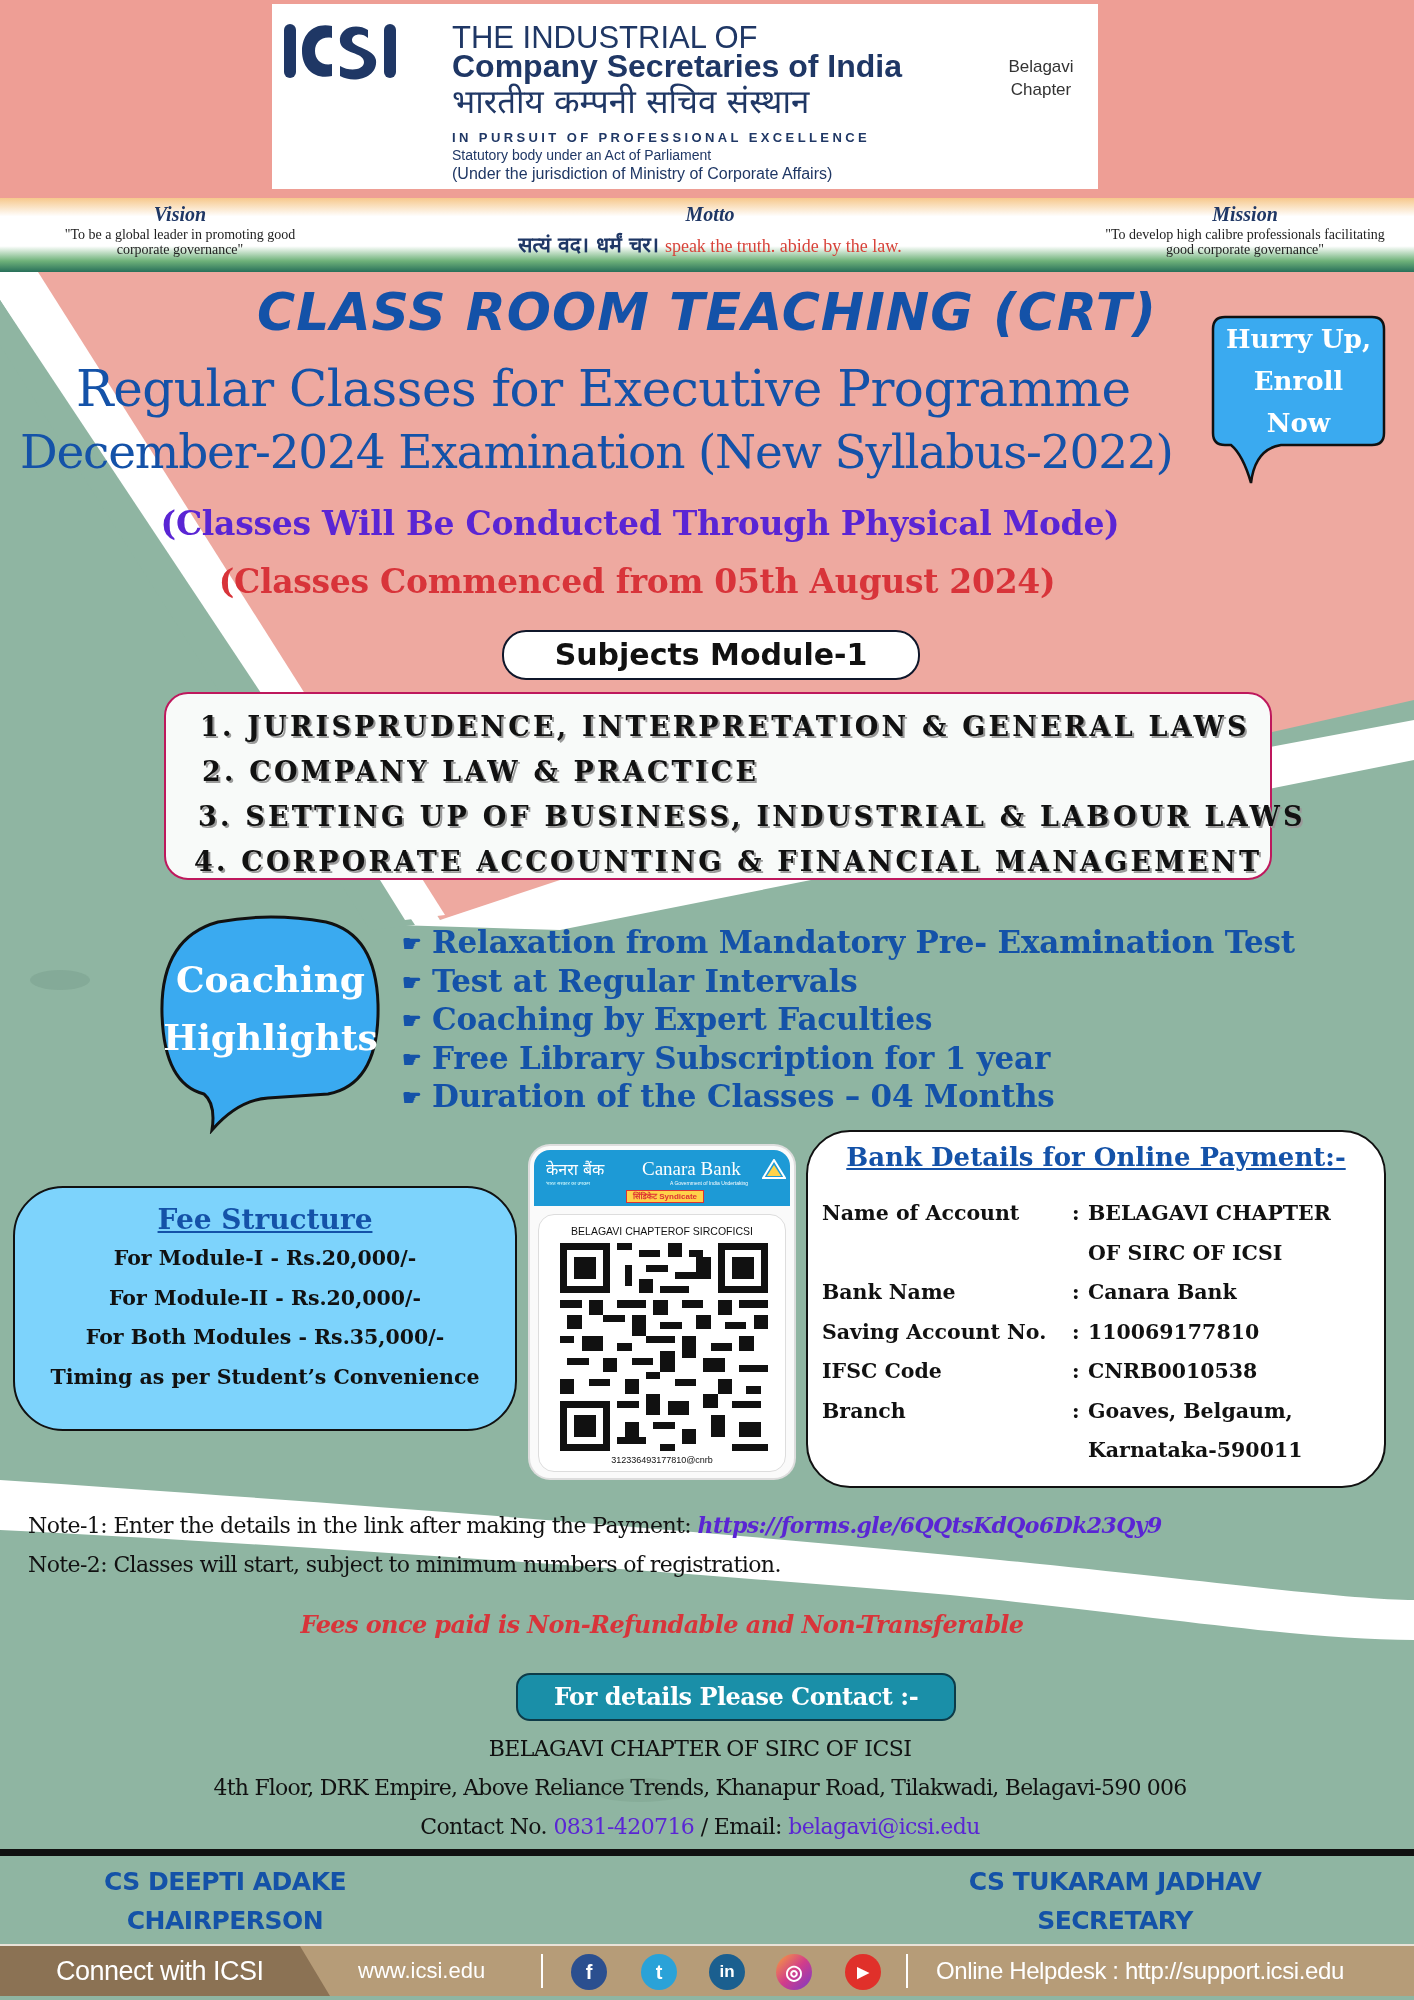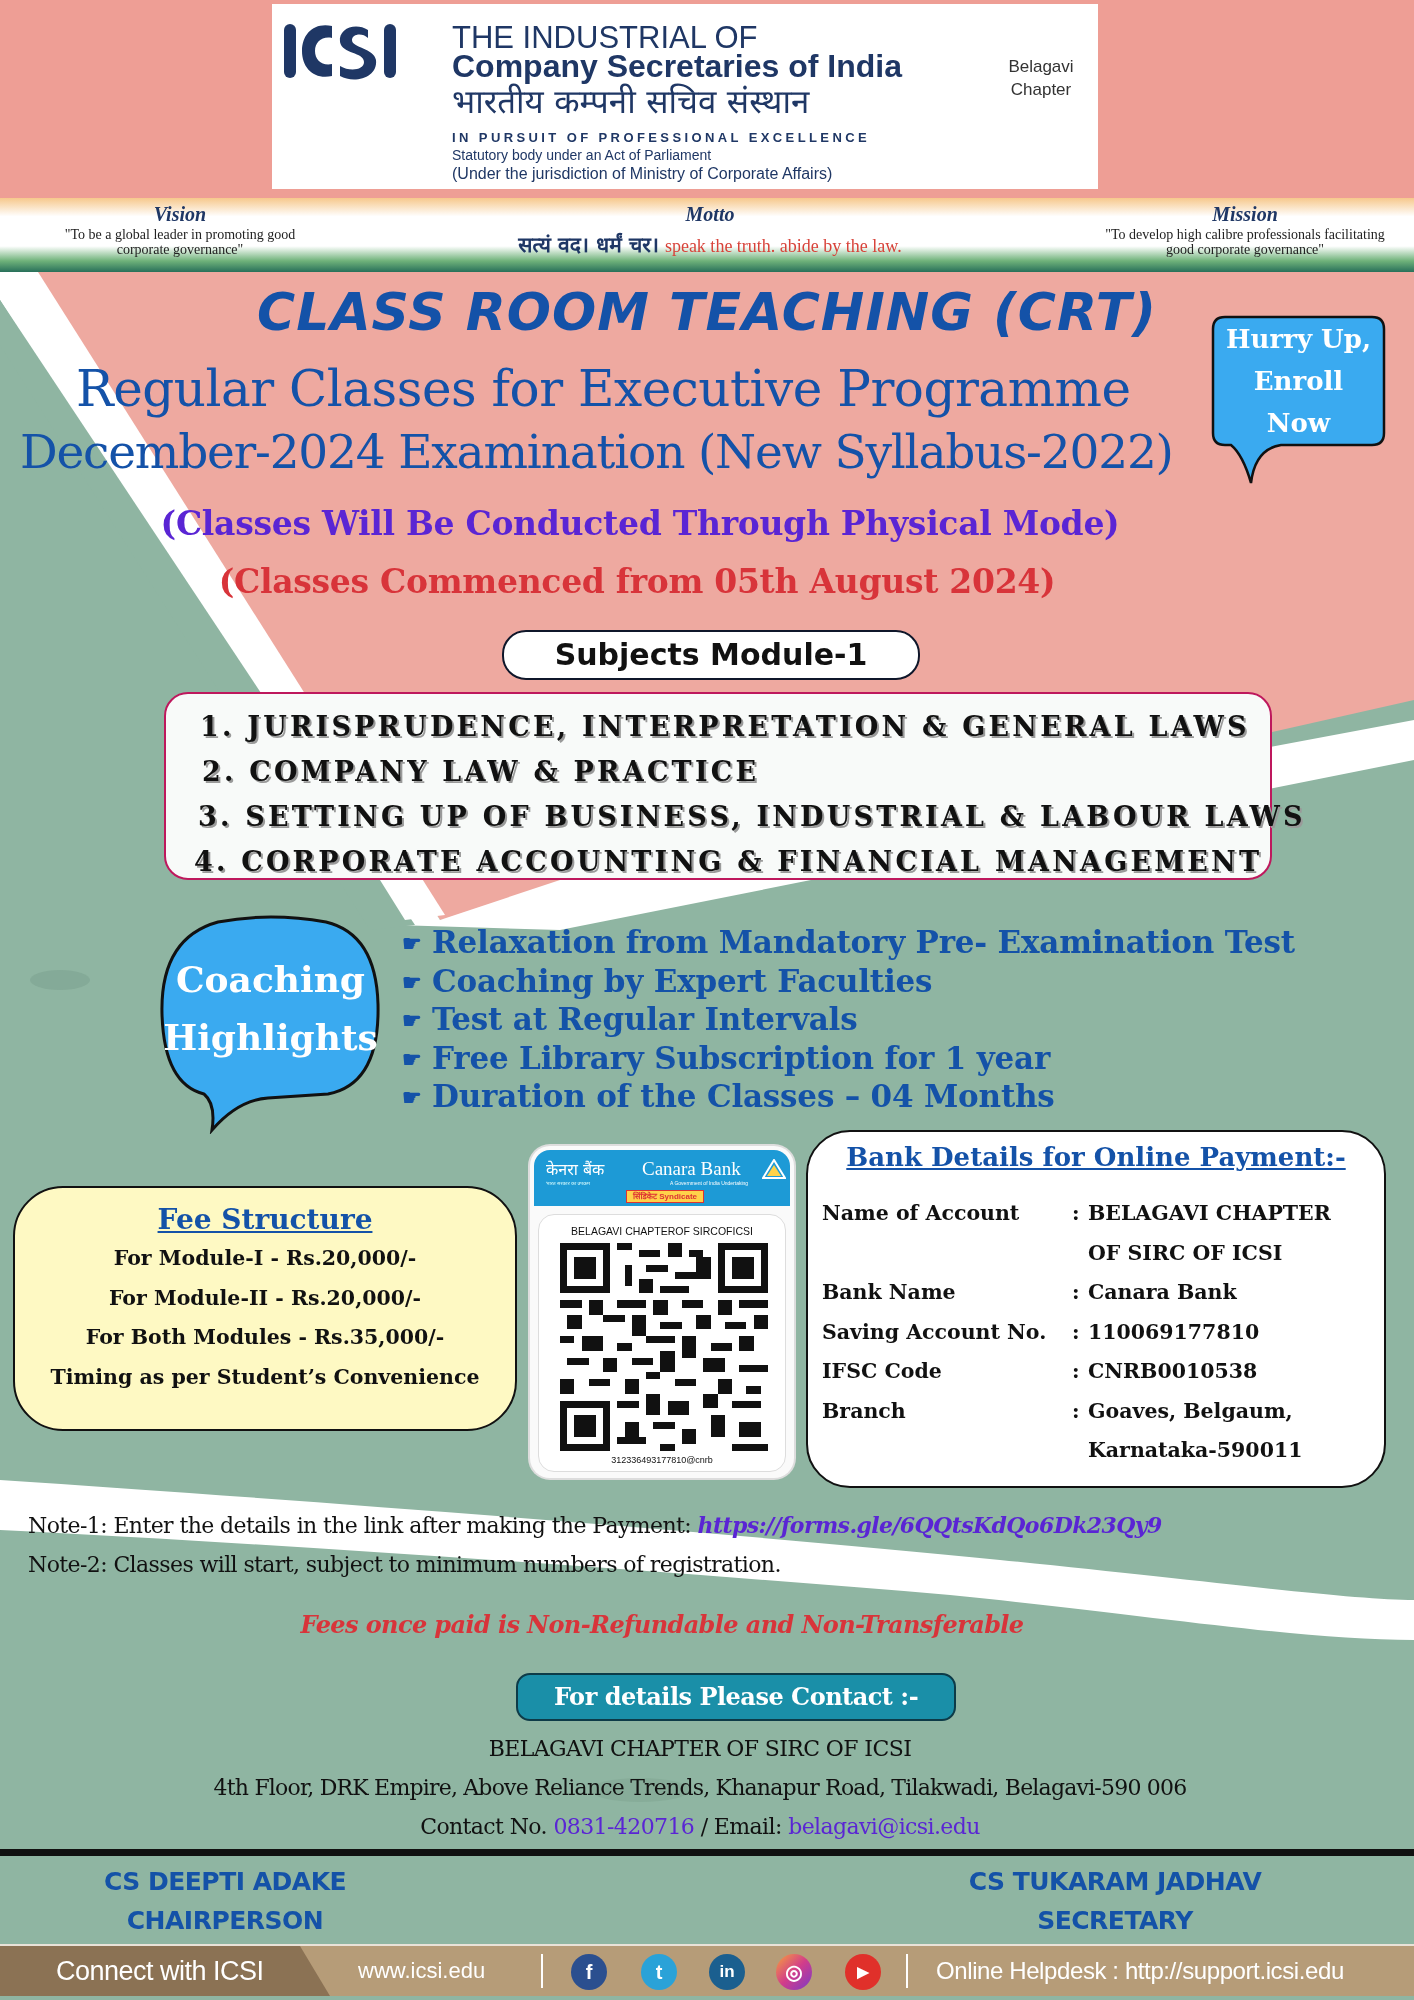--- a/index.html
+++ b/index.html
@@ -46,21 +46,21 @@
   .subjects-box { left: 164px; top: 692px; width: 1108px; height: 188px; background: #f8faf9; border: 2px solid #be185d; border-radius: 24px; padding: 10px 0 0 26px; }
   .subject { font-family: "DejaVu Serif", serif; font-weight: bold; font-size: 27px; letter-spacing: 3.2px; color: #111; line-height: 45px; text-shadow: 2px 2px 0 #9a9a9a; white-space: nowrap; }
 
   .coach-bubble { left: 158px; top: 914px; width: 225px; height: 220px; }
   .coach-text { position: absolute; left: 158px; top: 950px; width: 225px; text-align: center; font-family: "DejaVu Serif", serif; font-weight: bold; font-size: 36px; line-height: 58px; color: #fff; z-index: 3; }
 
   .highlights { left: 402px; top: 924px; }
   .hl { font-family: "DejaVu Serif", serif; font-weight: bold; font-size: 31px; color: #1452a8; line-height: 37.5px; white-space: nowrap; letter-spacing: -0.2px; }
   .hl-bullet { display: inline-block; width: 30px; font-size: 22px; color: #1452a8; vertical-align: 2px; }
 
-  .fee-box { left: 13px; top: 1186px; width: 504px; height: 245px; background: #fef9c3; border: 2px solid #111; border-radius: 50px; text-align: center; padding-top: 12px; }
+  .fee-box { left: 13px; top: 1186px; width: 504px; height: 245px; background: #7dd3fc; border: 2px solid #111; border-radius: 50px; text-align: center; padding-top: 12px; }
   .fee-title { font-family: "DejaVu Serif", serif; font-weight: bold; font-size: 28px; color: #1452a8; text-decoration: underline; line-height: 1.4; }
   .fee-line { font-family: "DejaVu Serif", serif; font-weight: bold; font-size: 20.5px; color: #111; line-height: 39.5px; white-space: nowrap; }
 
   .qr-card { left: 530px; top: 1146px; width: 264px; height: 332px; background: #fafafa; border-radius: 20px; box-shadow: 0 0 0 2px #ddd; }
   .qr-bank { position: absolute; left: 4px; top: 4px; width: 256px; height: 56px; background: #1d9ad6; border-radius: 16px 16px 0 0; }
   .qr-bank-hi { position: absolute; left: 12px; top: 8px; font-family: "DejaVu Sans", sans-serif; font-size: 16px; color: #fff; }
   .qr-bank-en { position: absolute; left: 108px; top: 8px; font-family: "Liberation Serif", serif; font-size: 19px; color: #fff; }
   .qr-bank-sub { position: absolute; left: 12px; top: 30px; font-family: "Liberation Sans", sans-serif; font-size: 5px; color: #dff; }
   .qr-bank-gov { position: absolute; left: 136px; top: 30px; font-family: "Liberation Sans", sans-serif; font-size: 5px; color: #fff; }
   .qr-synd { position: absolute; left: 92px; top: 40px; width: 78px; height: 13px; background: #ffd24a; border: 1px solid #d33; font-family: "Liberation Sans", sans-serif; font-size: 8px; font-weight: bold; color: #d33; text-align: center; line-height: 11px; }
@@ -178,22 +178,22 @@
 <svg class="abs coach-bubble" viewBox="0 0 225 220">
   <path d="M60,8 Q112,-2 168,8 Q218,20 220,90 Q222,170 170,180 L110,184 Q80,186 54,216 Q58,190 46,180 Q6,170 4,100 Q2,24 60,8 Z" fill="#3aaaf0" stroke="#111" stroke-width="3"></path>
 </svg>
 <div class="coach-text">
   <div>Coaching</div>
   <div>Highlights</div>
 </div>
 
 <div class="abs highlights">
   <div class="hl"><span class="hl-bullet">☛</span><span>Relaxation from Mandatory Pre- Examination Test</span></div>
+  <div class="hl"><span class="hl-bullet">☛</span><span>Test at Regular Intervals</span></div>
   <div class="hl"><span class="hl-bullet">☛</span><span>Coaching by Expert Faculties</span></div>
-  <div class="hl"><span class="hl-bullet">☛</span><span>Test at Regular Intervals</span></div>
   <div class="hl"><span class="hl-bullet">☛</span><span>Free Library Subscription for 1 year</span></div>
   <div class="hl"><span class="hl-bullet">☛</span><span>Duration of the Classes – 04 Months</span></div>
 </div>
 
 <div class="abs fee-box">
   <div class="fee-title">Fee Structure</div>
   <div class="fee-line">For Module-I - Rs.20,000/-</div>
   <div class="fee-line">For Module-II - Rs.20,000/-</div>
   <div class="fee-line">For Both Modules - Rs.35,000/-</div>
   <div class="fee-line">Timing as per Student’s Convenience</div>

